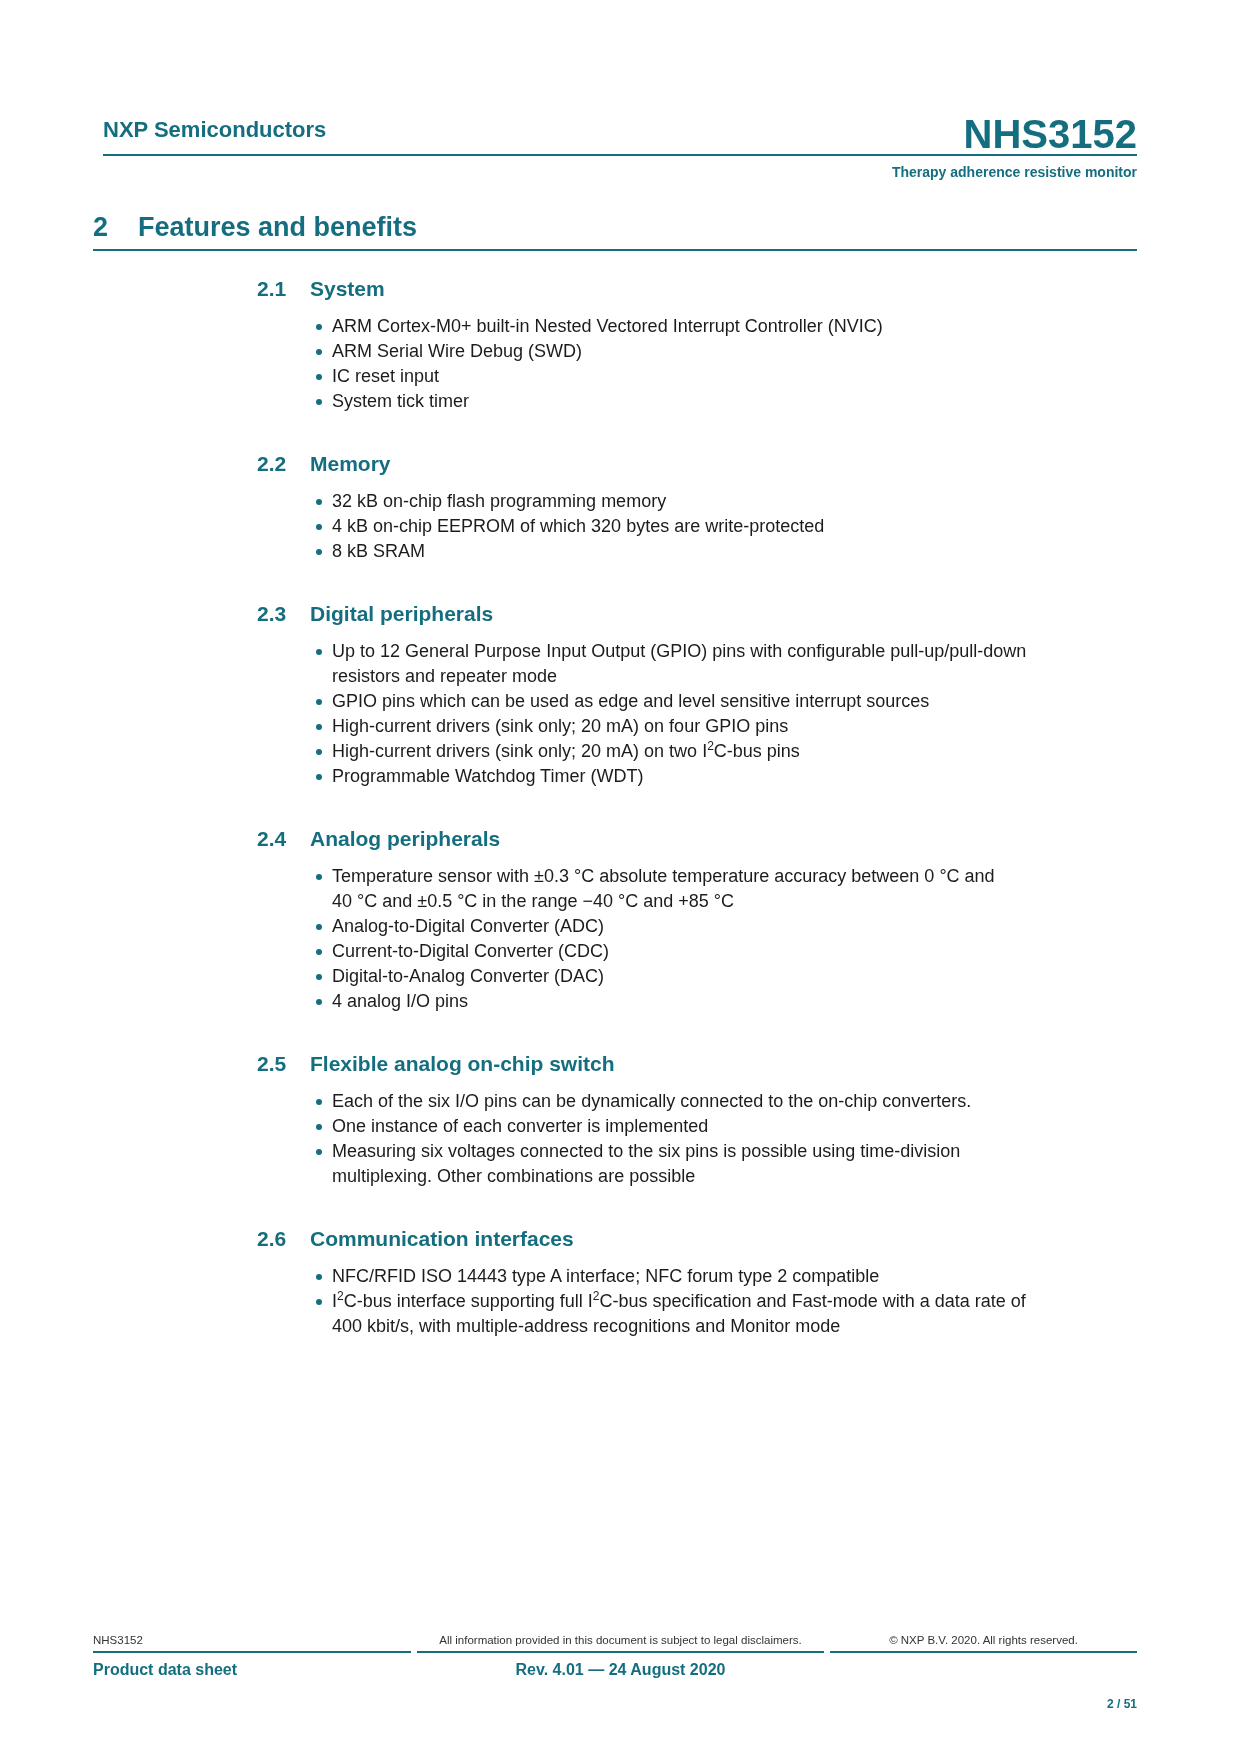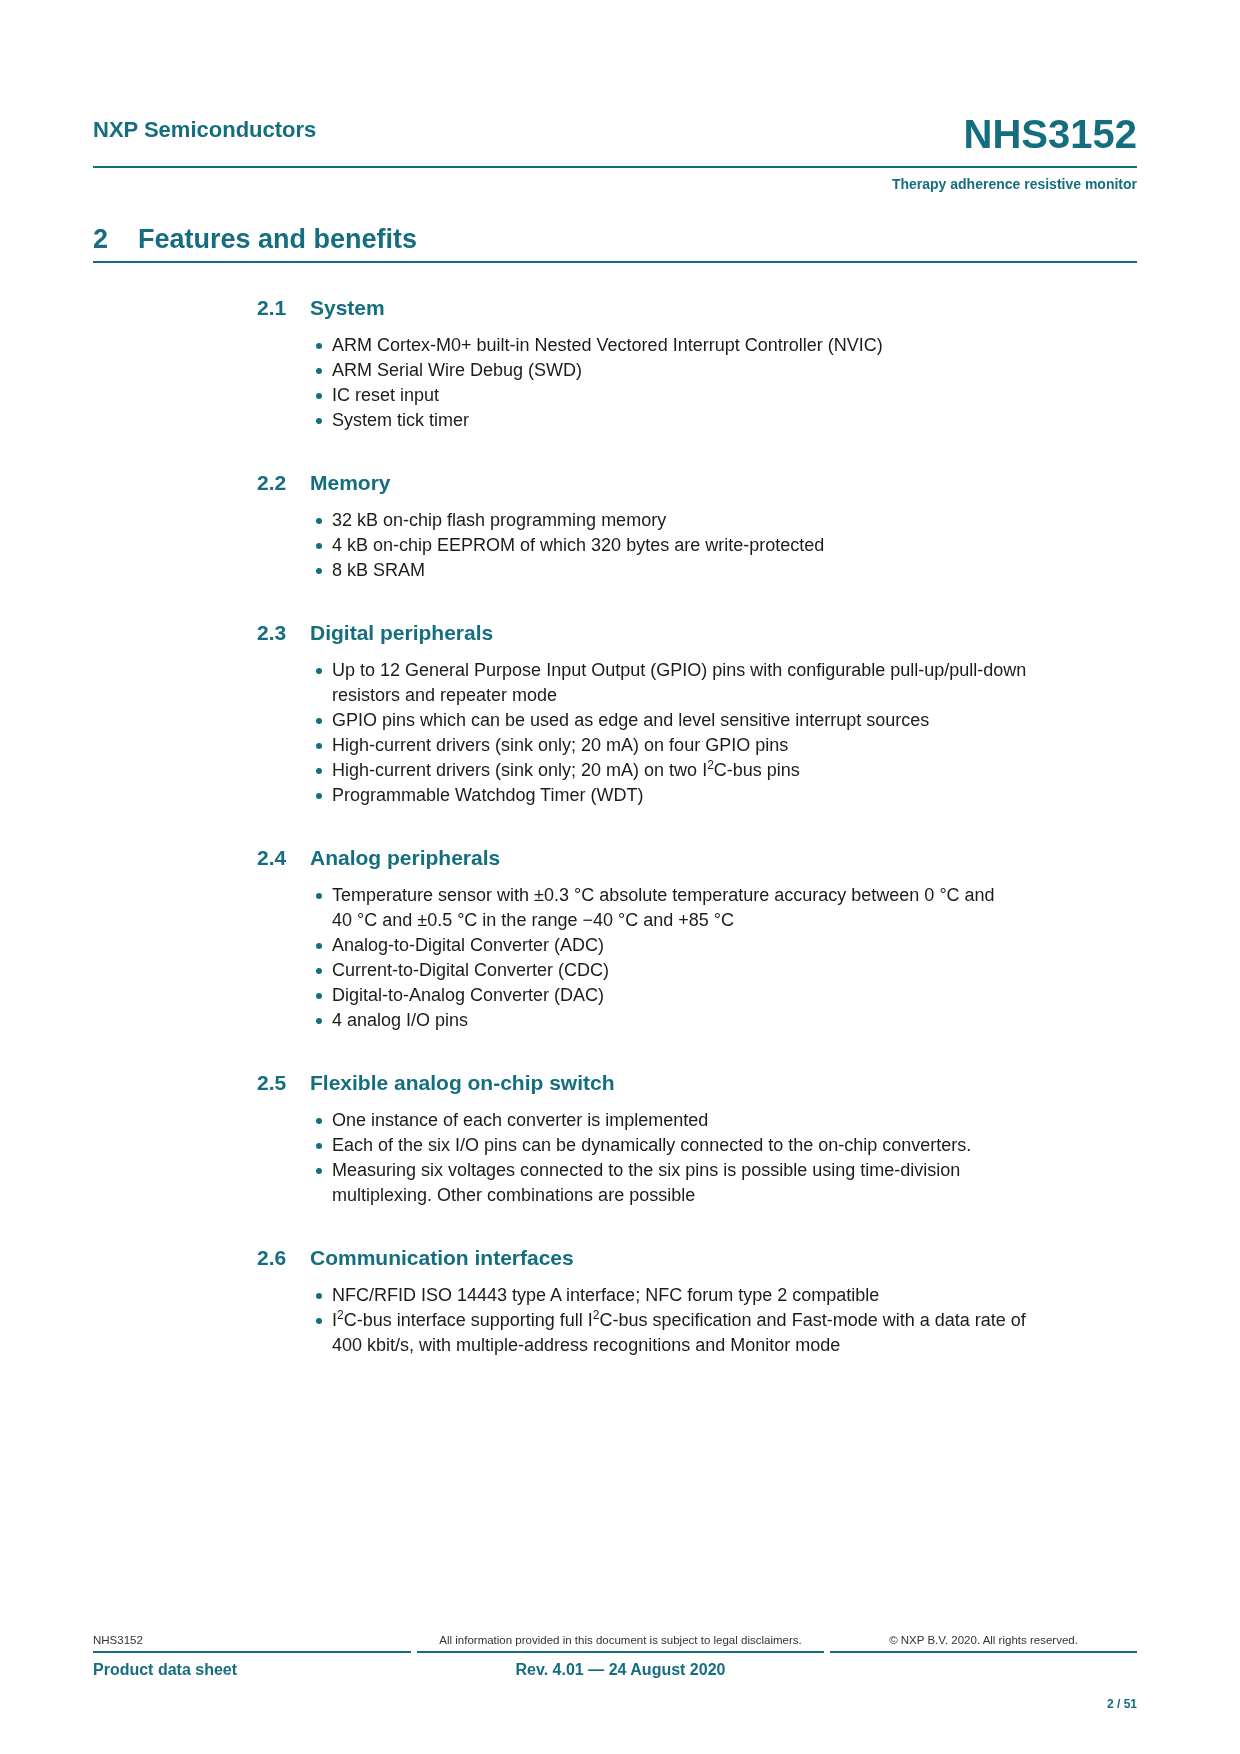--- a/index.html
+++ b/index.html
@@ -20,21 +20,21 @@
     padding-right:103px;
     overflow:hidden;
   }
   
   .header-row{
     margin-top:114px;
     display:flex;
     justify-content:space-between;
     align-items:flex-end;
     border-bottom:2px solid var(--accent);
-    padding-bottom:12px;
+    margin-left:10px;
   }
   .vendor{
     color:var(--accent);
     font-weight:bold;
     font-size:22px;
     line-height:22px;
     margin-bottom:13px;
   }
   .part-number{
     color:var(--accent);
@@ -58,21 +58,21 @@
     font-weight:bold;
     font-size:27px;
     line-height:31px;
     border-bottom:2px solid var(--accent);
     padding-bottom:6px;
   }
   .section-heading .num{width:45px;flex:0 0 45px;}
   
   .subsections{margin-left:164px;}
   .subsection{margin-top:37px;}
-  .subsection:first-child{margin-top:32px;}
+  .subsection:first-child{margin-top:25px;}
   .subsection-heading{
     display:flex;
     color:var(--accent);
     font-weight:bold;
     font-size:21px;
     line-height:26px;
   }
   .subsection-heading .num{width:53px;flex:0 0 53px;}
   .bullet-list{
     list-style:none;
@@ -213,22 +213,22 @@
           <li>4 analog I/O pins</li>
         </ul>
     </div>
 
     <div class="subsection">
       <div class="subsection-heading">
         <span class="num">2.5</span>
         <span>Flexible analog on-chip switch</span>
       </div>
       <ul class="bullet-list">
+          <li>Each of the six I/O pins can be dynamically connected to the on-chip converters.</li>
           <li>One instance of each converter is implemented</li>
-          <li>Each of the six I/O pins can be dynamically connected to the on-chip converters.</li>
           <li>Measuring six voltages connected to the six pins is possible using time-division
 multiplexing. Other combinations are possible</li>
         </ul>
     </div>
 
     <div class="subsection">
       <div class="subsection-heading">
         <span class="num">2.6</span>
         <span>Communication interfaces</span>
       </div>

